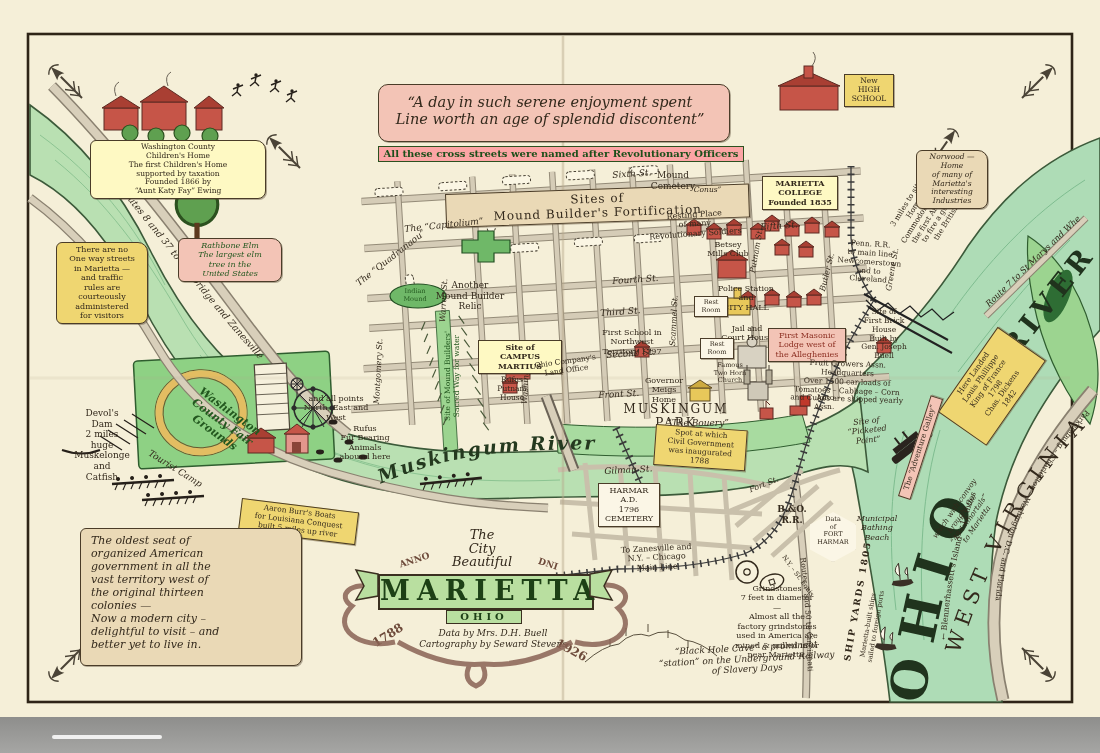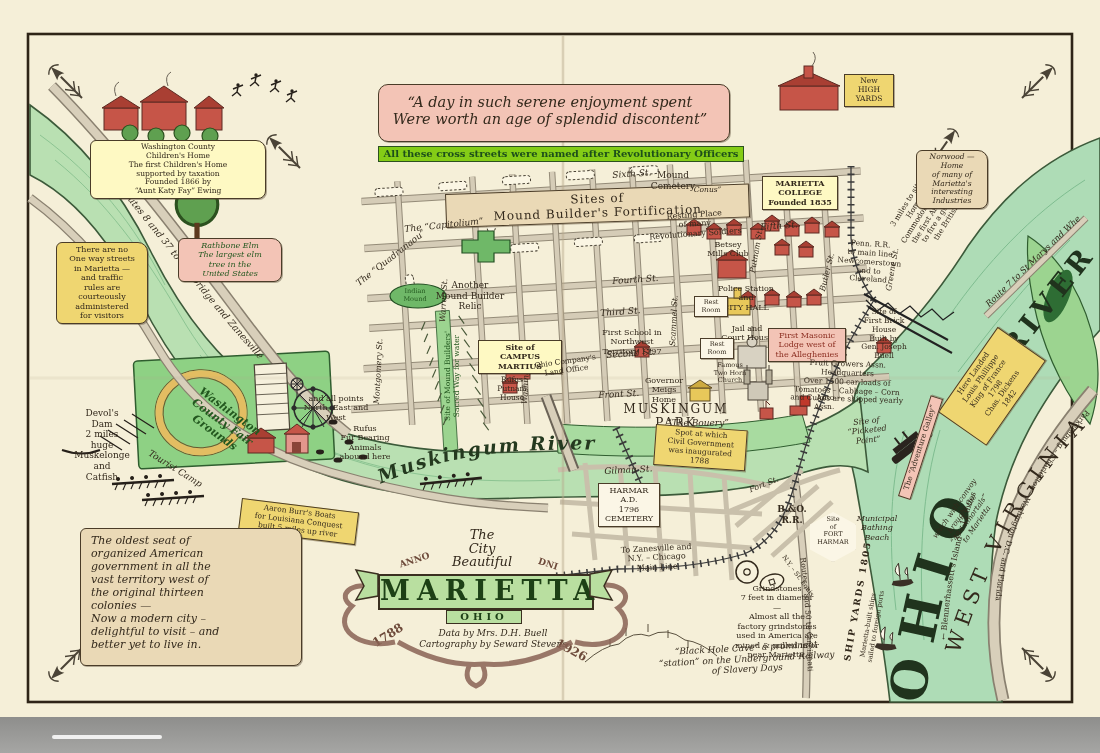--- a/index.html
+++ b/index.html
@@ -9,21 +9,21 @@
   svg{position:absolute;left:0;top:0;}
   .lb{position:absolute;color:#33291c;line-height:1.18;white-space:pre-line;transform-origin:0 0;}
   .c{text-align:center}.i{font-style:italic}.b{font-weight:bold}
   .t6{font-size:6.5px}.t7{font-size:7.5px}.t8{font-size:8px}.t9{font-size:9px}.t10{font-size:10px}
   .t11{font-size:11px}.t12{font-size:12px}.t13{font-size:13px}.t14{font-size:14.5px}
   .sign{border:1.5px solid #4a3c28;padding:2px 5px;box-shadow:1px 1px 0 rgba(74,60,40,.4);}
   .blue{background:#fef9c3}.pink{background:#f3c4b6}.yellow{background:#efd671}
   .tan{background:#ead9b6}.white{background:#fbf6e6}
   .scroll{border:1.5px solid #4a3c28;border-radius:6px 10px 8px 6px;}
   .grn{color:#23581f}
-  .ribbon{background:#84cc16;border:1.5px solid #2c511f;color:#1d4f1a;}
+  .ribbon{background:#fca5a5;border:1.5px solid #2c511f;color:#1d4f1a;}
   .hex{clip-path:polygon(50% 0,100% 25%,100% 75%,50% 100%,0 75%,0 25%);border:none;outline:1.5px solid #4a3c28;}
   #marietta-banner{background:#b9dfa0;border:2px solid #3a2f20;color:#1d4016;font-weight:bold;letter-spacing:7px;font-size:27px;text-align:center;line-height:30px;}
   #ohio-banner{background:#b9dfa0;border:1.5px solid #3a2f20;color:#1d4016;font-weight:bold;letter-spacing:4px;font-size:10px;text-align:center;}
   #backdrop{position:absolute;left:0;top:717px;width:1100px;height:36px;background:linear-gradient(#8e8e8c,#a6a6a4);}
   #credit-strip{position:absolute;left:52px;top:18px;width:110px;height:4px;background:rgba(255,255,255,.85);border-radius:2px;}
 </style>
 </head>
 <body>
 
 <div id="sheet"></div>
@@ -355,21 +355,21 @@
     <text font-size="8.5" font-style="italic"><textPath href="#pRoute7" startOffset="4">Route 7 to St Marys and Wheeling</textPath></text>
     <text font-size="7.5"><textPath href="#pPark" startOffset="10">Parkersburg – Charleston – Washington D.C. and Florida</textPath></text>
     <text font-size="8"><textPath href="#pBlen" startOffset="2">← Blennerhassett's Island ~ 12 miles</textPath></text>
     <text font-size="9.5" font-style="italic"><textPath href="#pR837" startOffset="2">Routes 8 and 37 to Cambridge and Zanesville</textPath></text>
     <text font-size="7.5"><textPath href="#pCin" startOffset="2">Routes 7 and 50 to Cincinnati</textPath></text>
   </g>
 </svg>
 
 <div class="lb sign pink" style="left:378px;top:84px;width:340px;height:52px;border-radius:10px;"></div>
 <div class="lb t14 i c" style="left:386px;top:94px;width:328px;">“A day in such serene enjoyment spent
-Were worth an age of splendid discontent”</div>
+Line worth an age of splendid discontent”</div>
 <div class="lb ribbon t10 b c" style="left:378px;top:146px;width:364px;padding:1px 0;">All these cross streets were named after Revolutionary Officers</div>
 
 <div class="lb sign blue scroll t7 c" style="left:90px;top:140px;width:164px;">Washington County
 Children's Home
 The first Children's Home
 supported by taxation
 Founded 1866 by
 “Aunt Katy Fay” Ewing</div>
 <div class="lb sign pink scroll t8 c grn i" style="left:178px;top:238px;width:92px;">Rathbone Elm
 The largest elm
@@ -434,21 +434,21 @@
 <div class="lb t8 i" style="left:372px;top:404px;transform:rotate(-87deg);">Montgomery St.</div>
 <div class="lb t8 i" style="left:438px;top:322px;transform:rotate(-87deg);">Warren St.</div>
 <div class="lb t8 i" style="left:520px;top:404px;transform:rotate(-87deg);">Washington St.</div>
 <div class="lb t8 i" style="left:668px;top:346px;transform:rotate(-87deg);">Scammel St.</div>
 <div class="lb t8 i" style="left:748px;top:272px;transform:rotate(-80deg);">Putnam St.</div>
 <div class="lb t8 i" style="left:818px;top:290px;transform:rotate(-76deg);">Butler St.</div>
 <div class="lb t8 i" style="left:884px;top:290px;transform:rotate(-80deg);">Greene St.</div>
 
 <div class="lb sign yellow t7 c" style="left:844px;top:74px;width:38px;">New
 HIGH
-YARDS</div>
+SCHOOL</div>
 <div class="lb t7 c" style="left:874px;top:248px;width:120px;transform:rotate(-58deg);">3 miles to site of
 Home of
 Commodore Whipple
 the first American
 to fire a gun at
 the British</div>
 <div class="lb sign tan scroll t7 i c" style="left:916px;top:150px;width:60px;">Norwood —
 Home
 of many of
 Marietta's
@@ -527,21 +527,21 @@
 7 feet in diameter
 —
 Almost all the
 factory grindstones
 used in America are
 mined &amp; milled in or
 near Marietta.</div>
 <div class="lb t9 i c" style="left:648px;top:648px;width:196px;transform:rotate(-3deg);">“Black Hole Cave” a prominent
 “station” on the Underground Railway
 of Slavery Days</div>
-<div class="lb sign white hex t6 c" style="left:810px;top:512px;width:36px;height:44px;padding-top:4px;">Site
+<div class="lb sign white hex t6 c" style="left:810px;top:512px;width:36px;height:44px;padding-top:4px;">Data
 of
 FORT
 HARMAR</div>
 <div class="lb t8 i c" style="left:850px;top:514px;width:54px;">Municipal
 Bathing
 Beach</div>
 <div class="lb t9 b" style="left:842px;top:660px;transform:rotate(-80deg);letter-spacing:2px;">SHIP YARDS  1805</div>
 <div class="lb t6 c" style="left:858px;top:664px;width:80px;transform:rotate(-80deg);">Marietta-built ships
 sailed to foreign ports</div>
 

